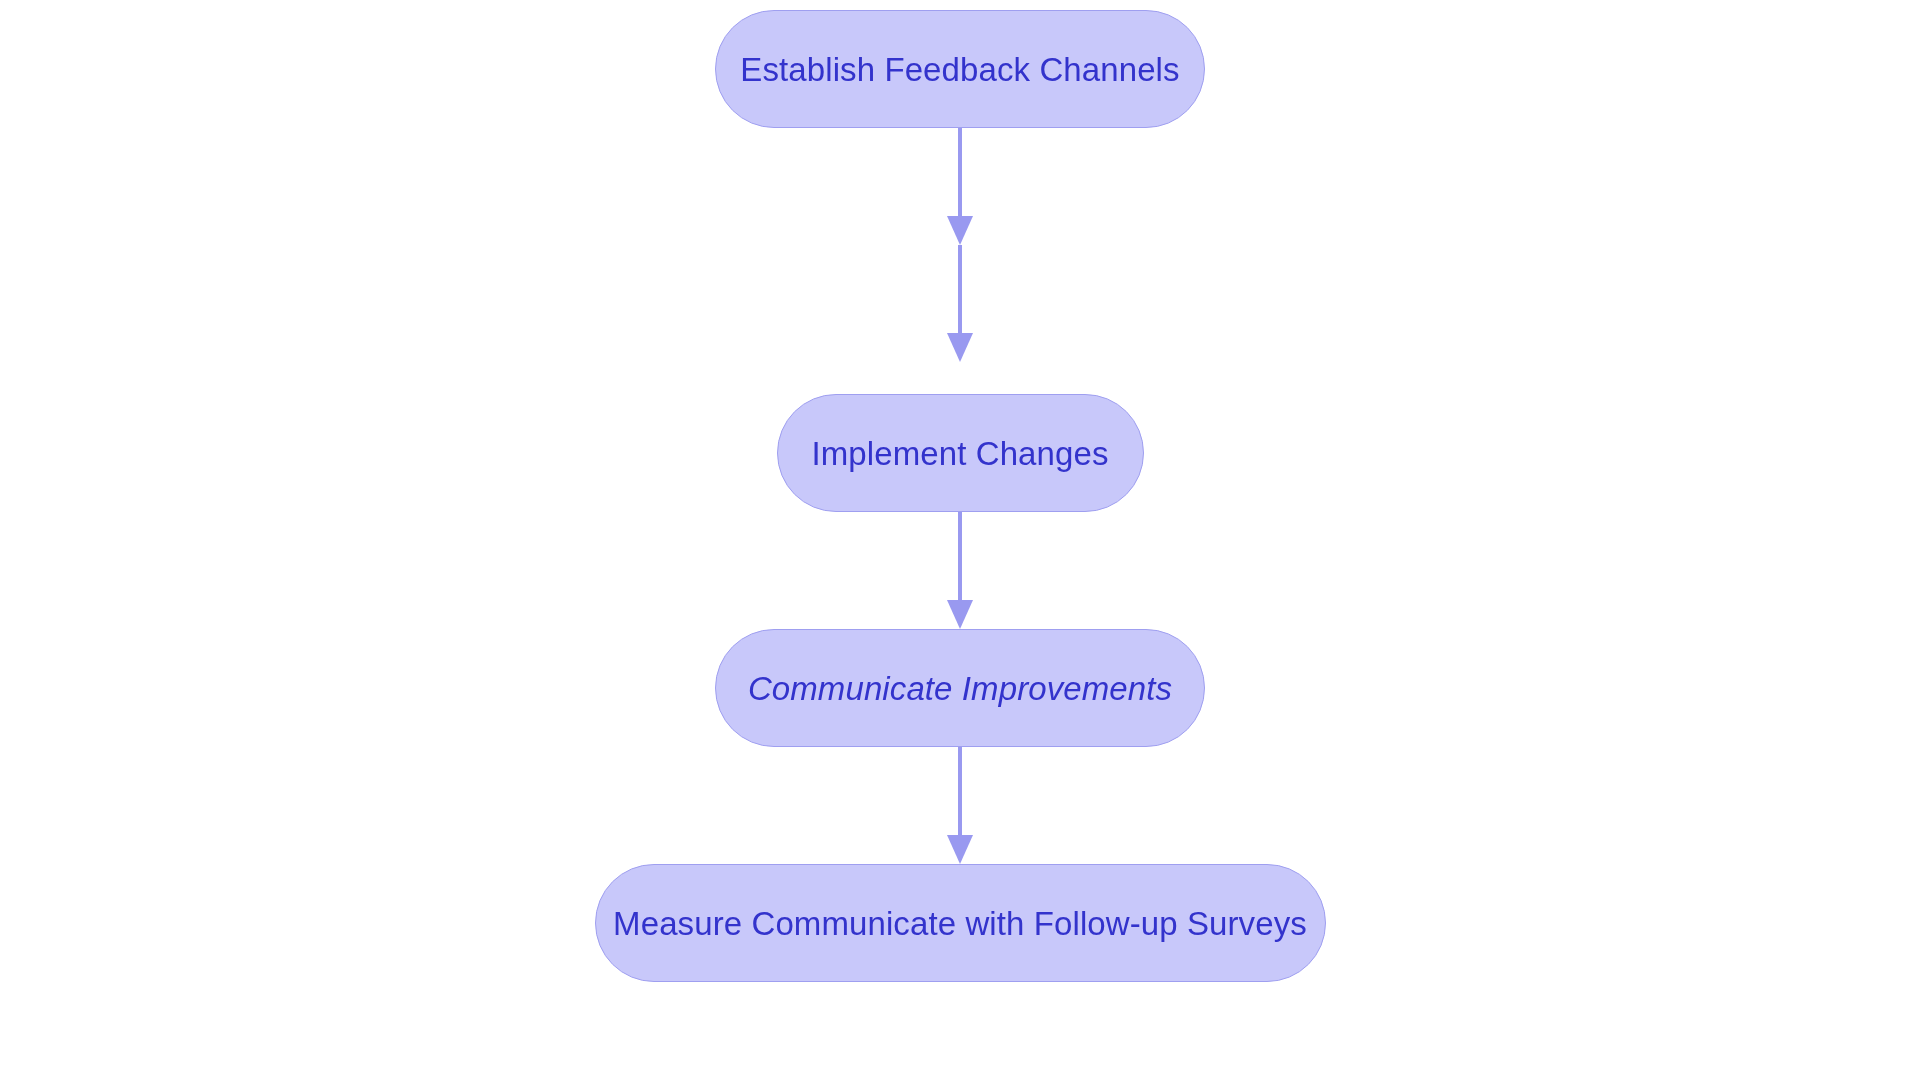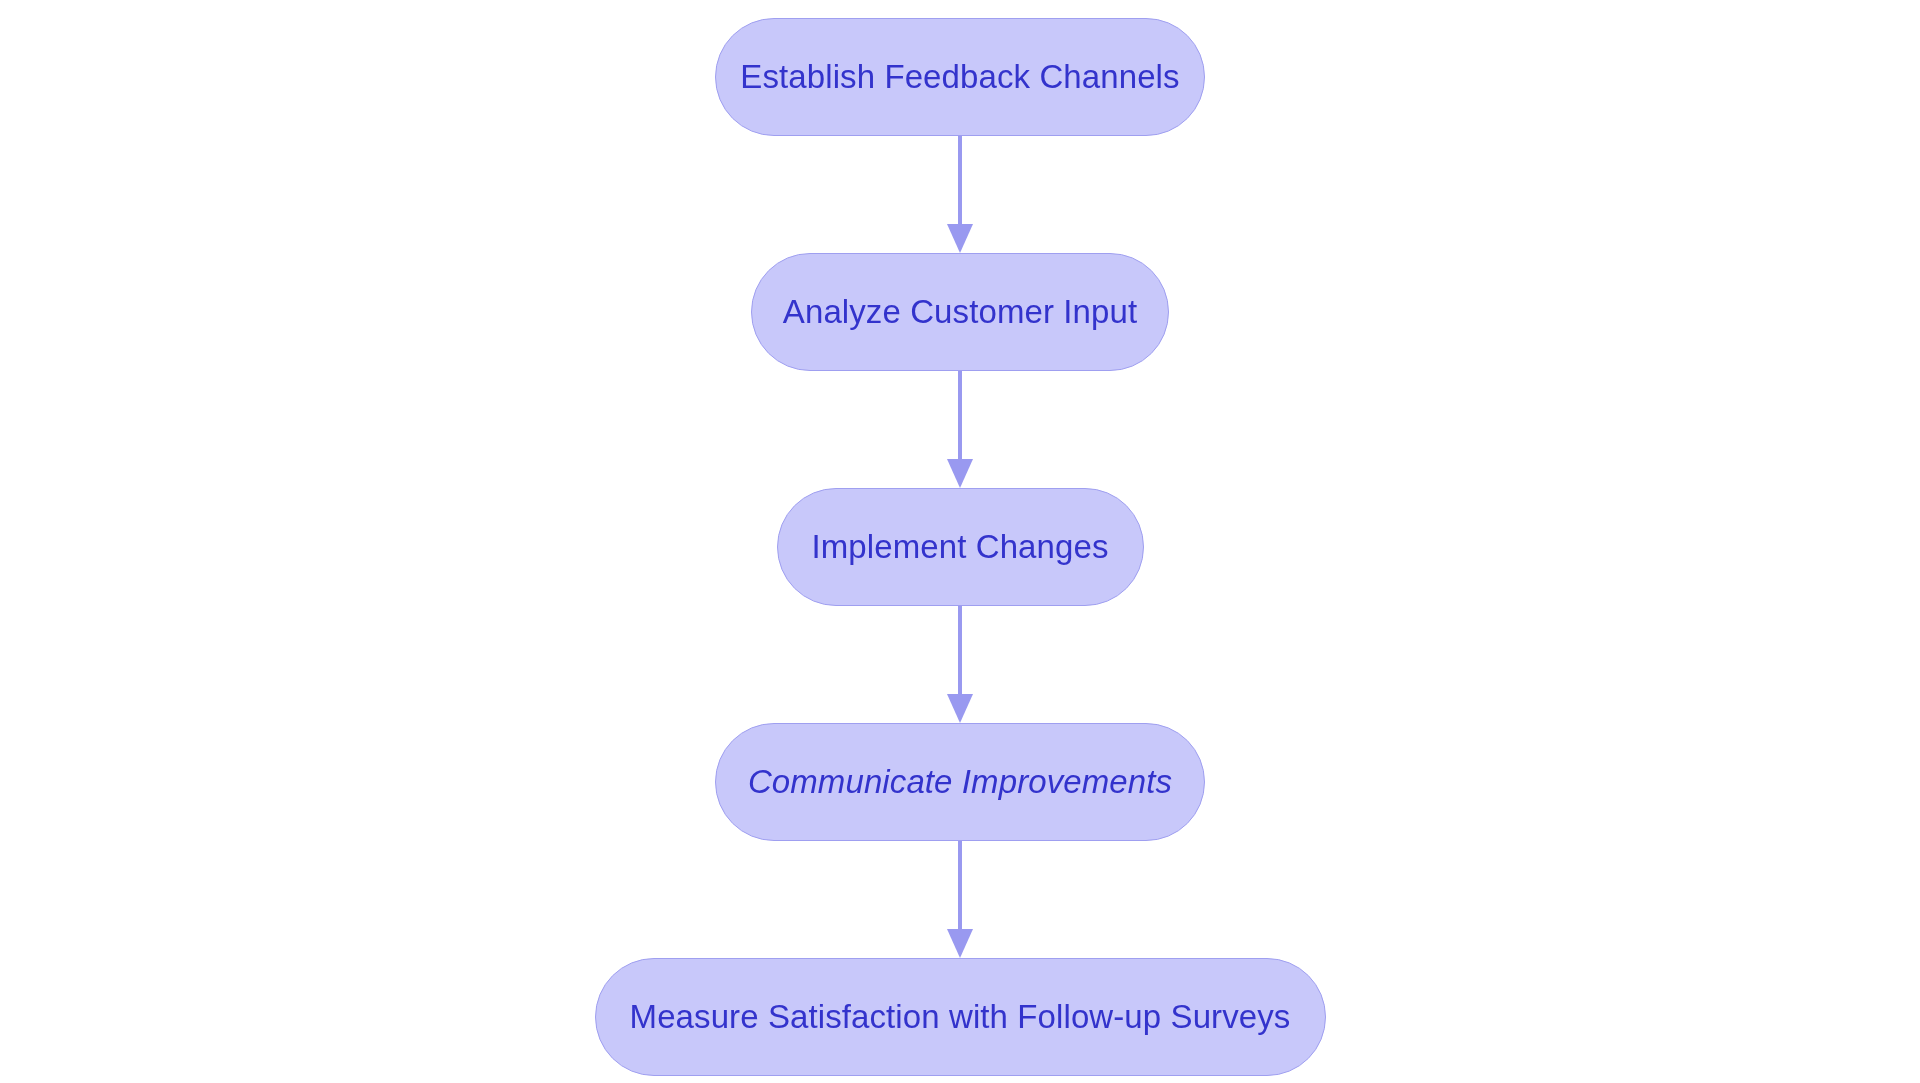--- a/index.html
+++ b/index.html
@@ -25,21 +25,21 @@
   
   .flow-column {
     position: absolute;
     left: 0;
     top: 0;
     width: 1920px;
     height: 1083px;
     display: flex;
     flex-direction: column;
     align-items: center;
-    justify-content: center;
+    justify-content: flex-start;
     padding-top: 10px;
     box-sizing: border-box;
   }
 
   
   .node {
     box-sizing: border-box;
     height: 118px;
     border-radius: 59px;
     background: #c8c8fa;
@@ -55,21 +55,21 @@
     font-weight: 400;
     line-height: 1;
     letter-spacing: 0.1px;
     white-space: nowrap;
     user-select: none;
   }
 
   
   .node.w-1 { width: 490px; }
   .node.w-2 { width: 418px; }
-  .node.w-3 { width: 367px; }
+  .node.w-3 { width: 367px; margin-top: 32px; }
   .node.w-4 { width: 490px; font-style: italic; }
   .node.w-5 { width: 731px; }
 
   
   .connector {
     position: relative;
     width: 26px;
     height: 117px;
     flex: 0 0 auto;
   }
@@ -102,23 +102,20 @@
 
     <div class="node w-1">
       <span class="node-label">Establish Feedback Channels</span>
     </div>
 
     <div class="connector">
       <div class="line"></div>
       <div class="head"></div>
     </div>
 
-    <div class="node w-2">
-      <span class="node-label">Analyze Customer Input</span>
-    </div>
 
     <div class="connector">
       <div class="line"></div>
       <div class="head"></div>
     </div>
 
     <div class="node w-3">
       <span class="node-label">Implement Changes</span>
     </div>
 
@@ -130,17 +127,17 @@
     <div class="node w-4">
       <span class="node-label">Communicate Improvements</span>
     </div>
 
     <div class="connector">
       <div class="line"></div>
       <div class="head"></div>
     </div>
 
     <div class="node w-5">
-      <span class="node-label">Measure Satisfaction with Follow-up Surveys</span>
+      <span class="node-label">Measure Communicate with Follow-up Surveys</span>
     </div>
 
   </div>
 </div>
 
 </body></html>

